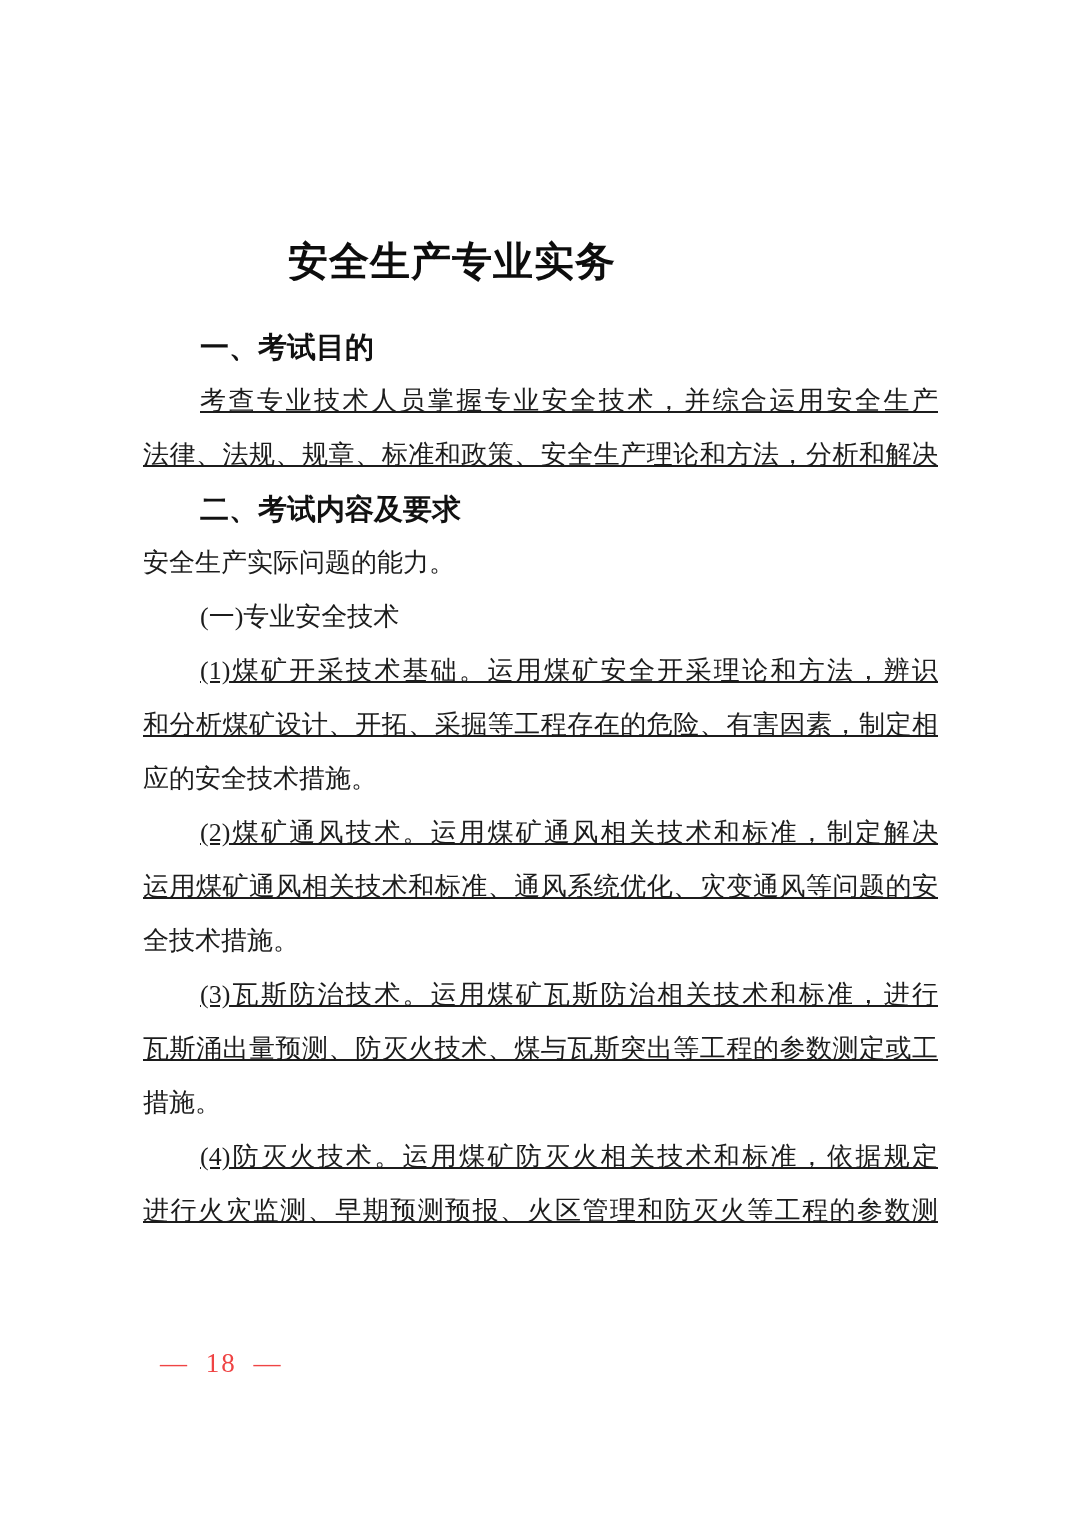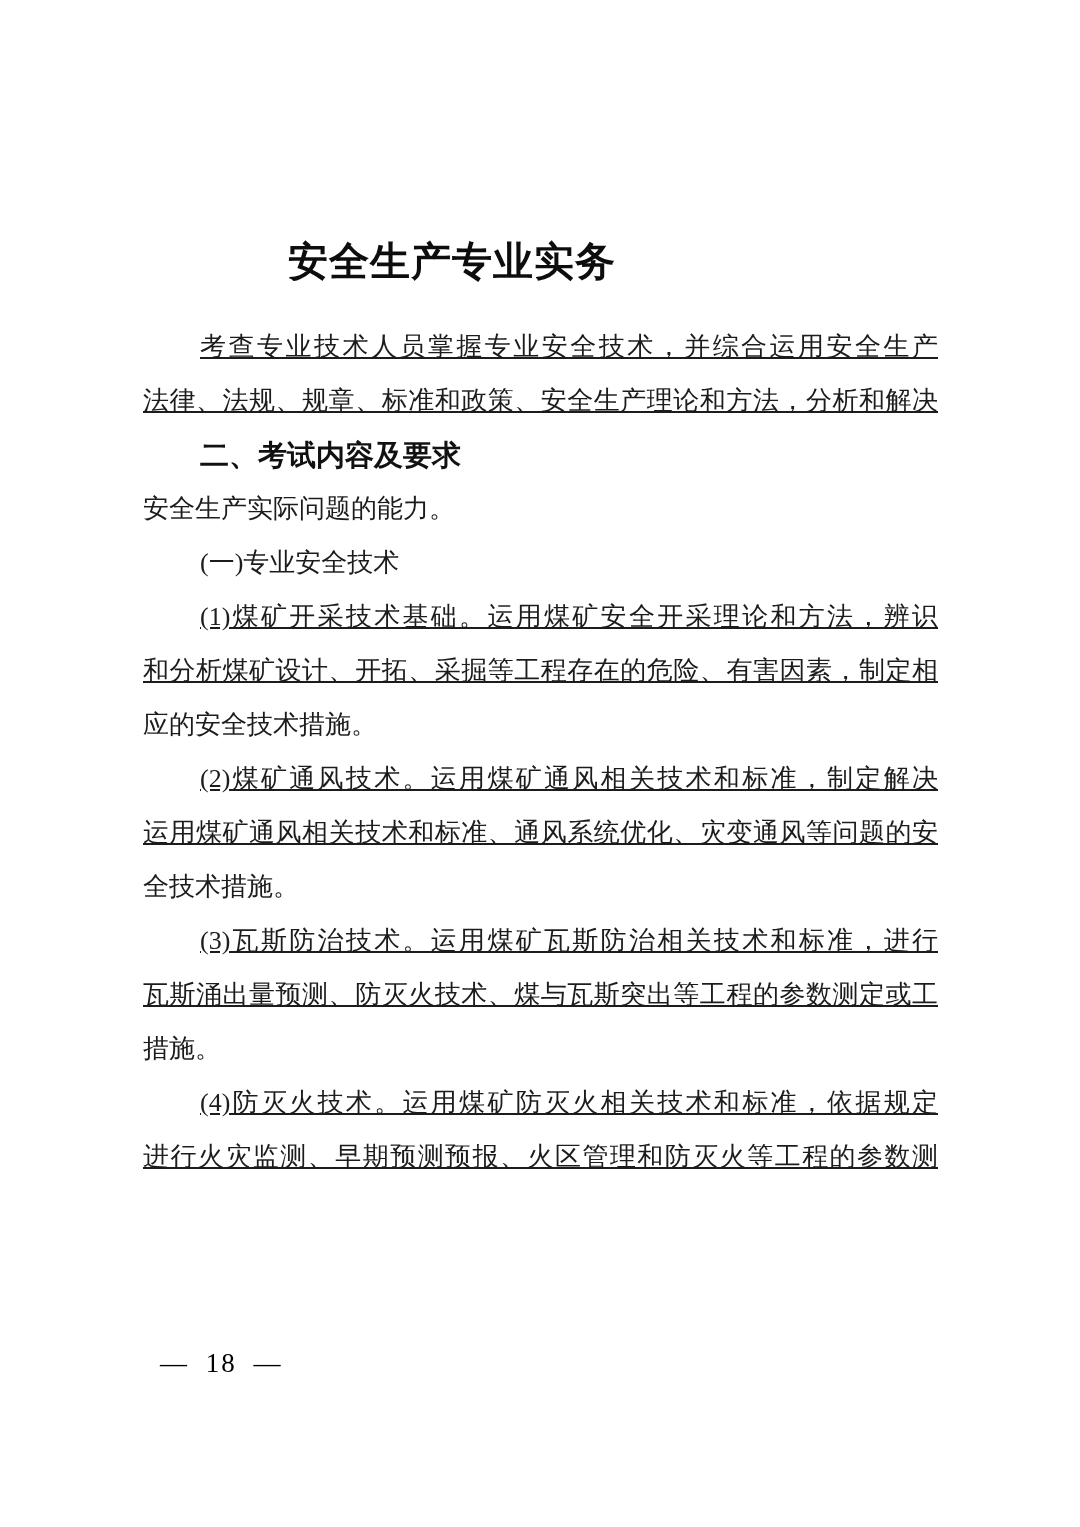--- a/index.html
+++ b/index.html
@@ -58,34 +58,35 @@
     font-weight: 700;
     font-size: 29px;
     color: #111111;
   }
   .page-number {
     position: absolute;
     left: 160px;
     top: 1348px;
     font-family: "Liberation Serif", "DejaVu Serif", serif;
     font-size: 27px;
-    color: #000000;
+    color: #ef4444;
     letter-spacing: 2px;
     word-spacing: 8px;
     text-align: right;
   }
 </style>
 </head>
 <body>
 
 <div class="page">
 
   <div class="doc-title">安全生产专业实务</div>
 
   <div class="content">
+    <div class="line heading indent">一、考试目的</div>
     <div class="line indent justify">考查专业技术人员掌握专业安全技术，并综合运用安全生产</div>
     <div class="line justify">法律、法规、规章、标准和政策、安全生产理论和方法，分析和解决</div>
     <div class="line heading indent">二、考试内容及要求</div>
     <div class="line">安全生产实际问题的能力。</div>
     <div class="line indent">(一)专业安全技术</div>
     <div class="line indent justify">(1)煤矿开采技术基础。运用煤矿安全开采理论和方法，辨识</div>
     <div class="line justify">和分析煤矿设计、开拓、采掘等工程存在的危险、有害因素，制定相</div>
     <div class="line">应的安全技术措施。</div>
     <div class="line indent justify">(2)煤矿通风技术。运用煤矿通风相关技术和标准，制定解决</div>
     <div class="line justify">运用煤矿通风相关技术和标准、通风系统优化、灾变通风等问题的安</div>

